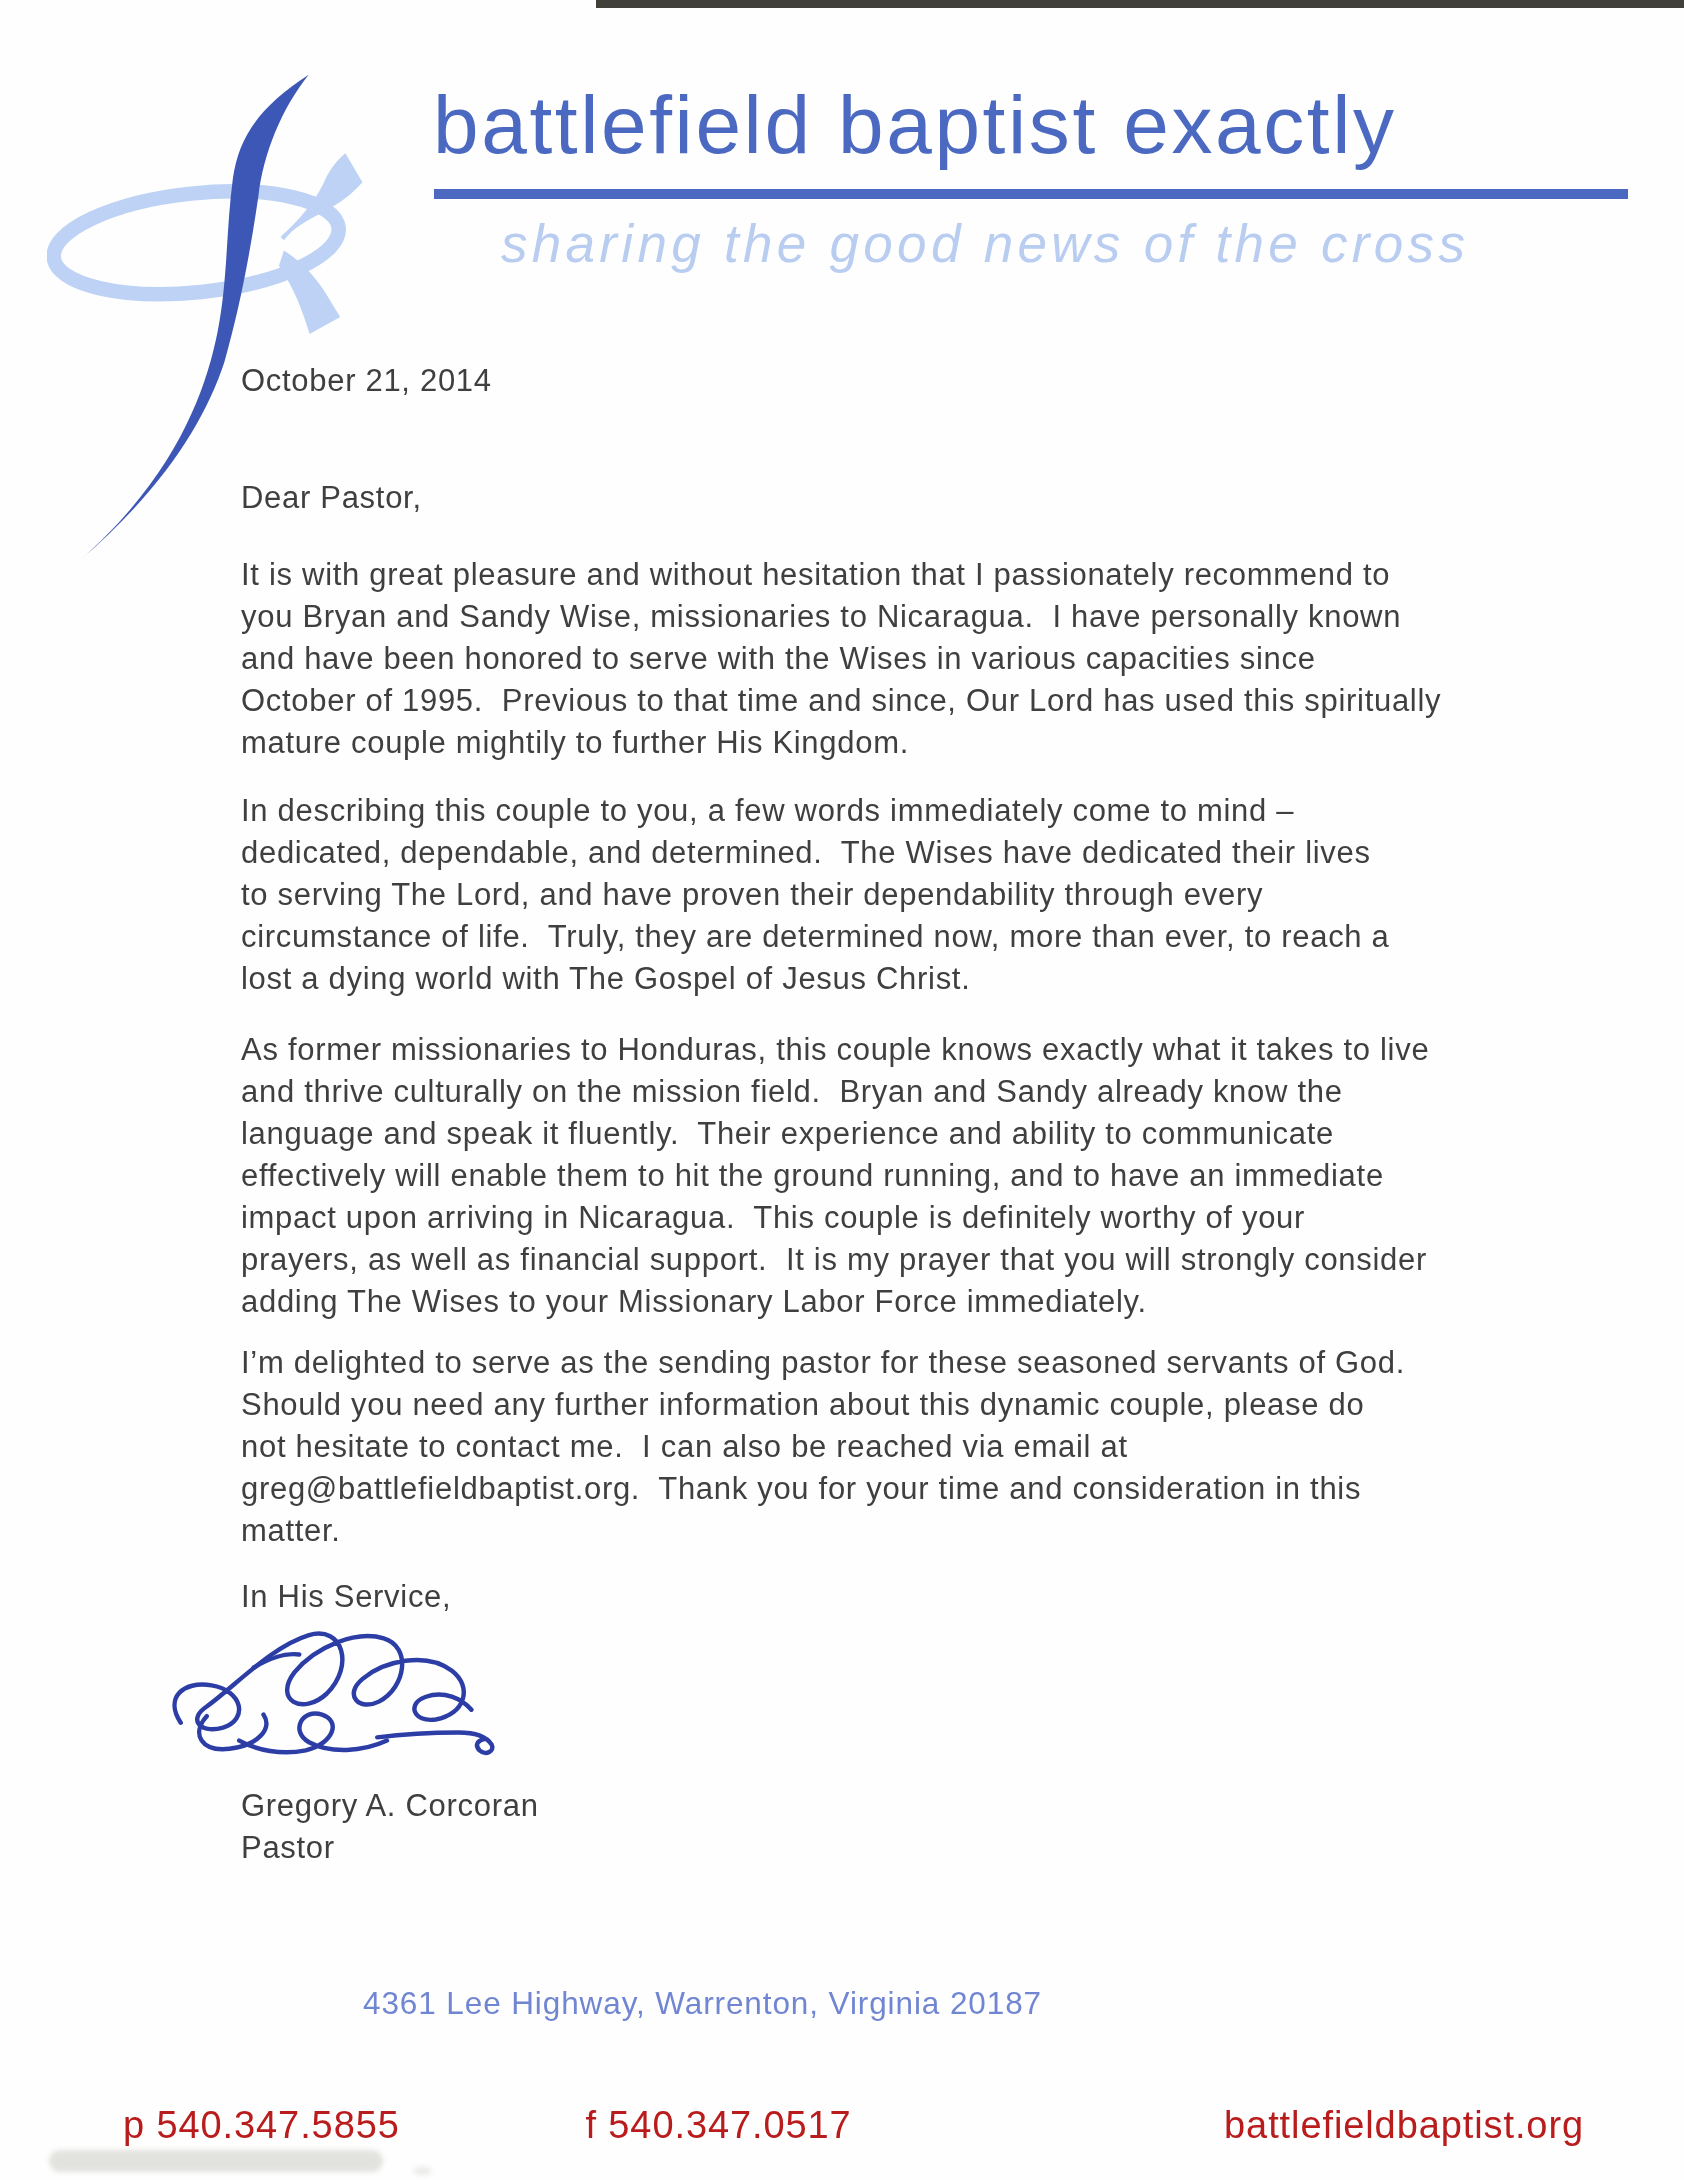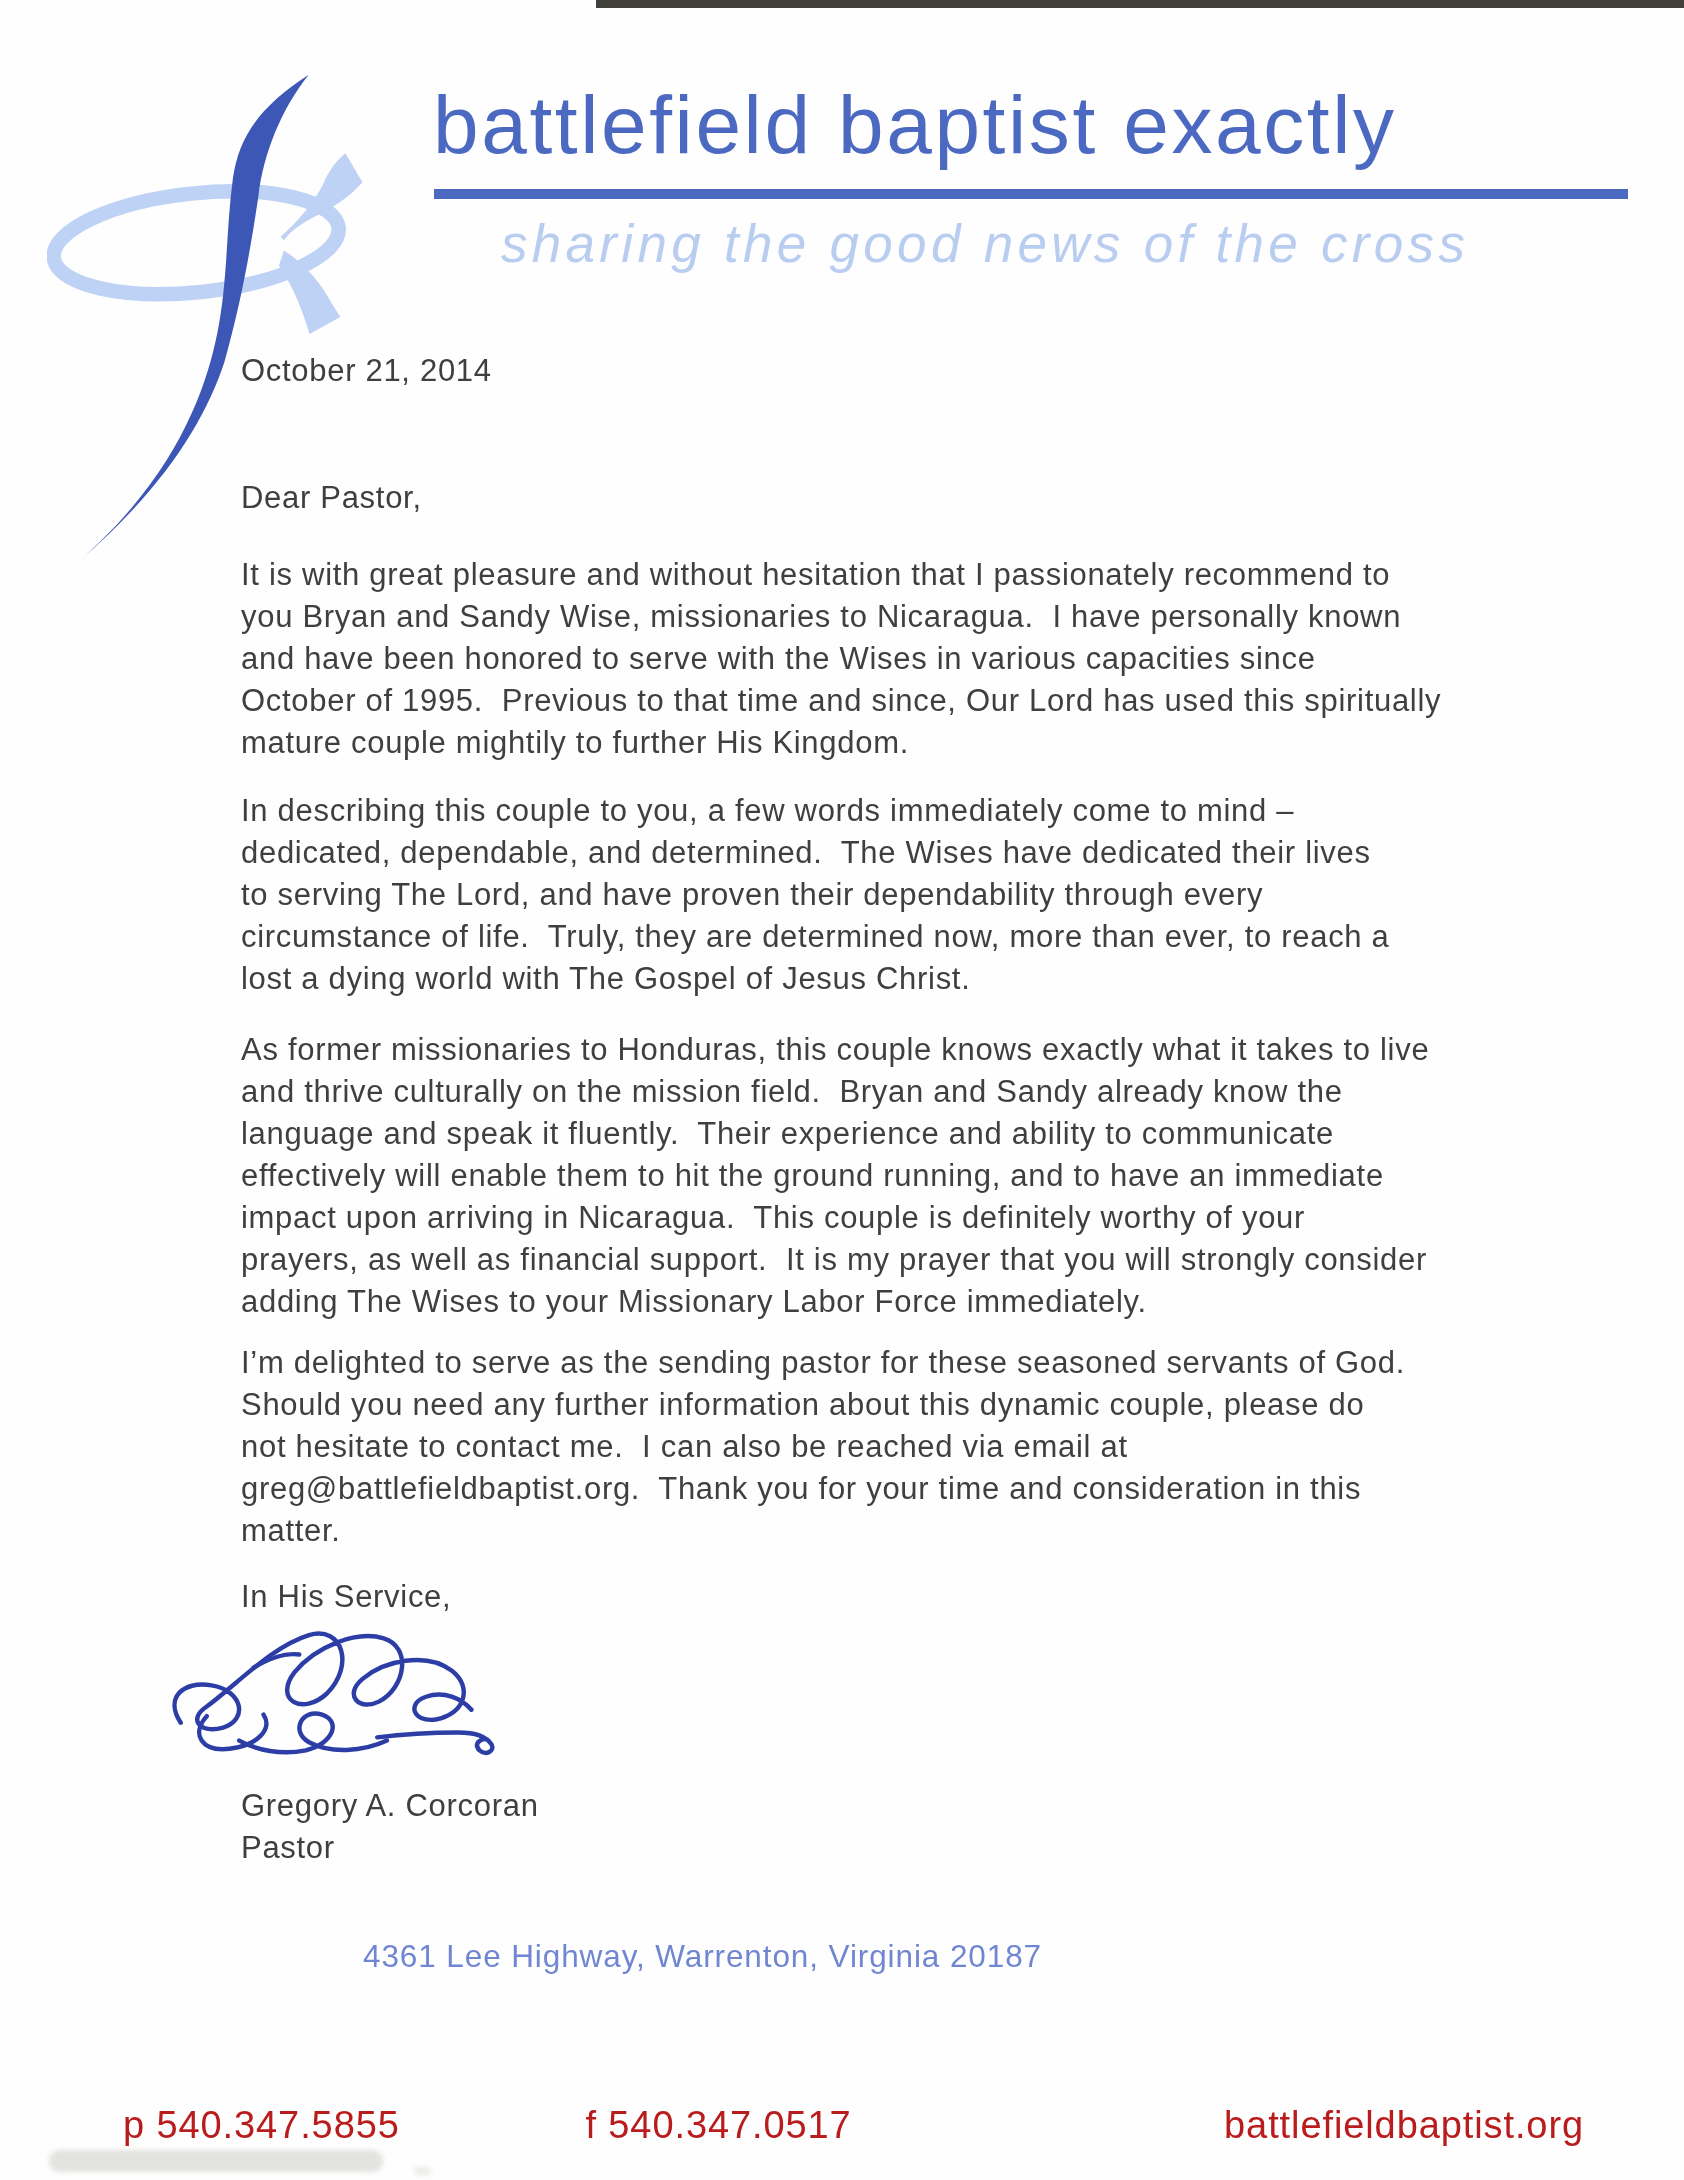--- a/index.html
+++ b/index.html
@@ -26,34 +26,34 @@
   .tagline{
     left:501px;top:213px;font-size:53px;letter-spacing:4.3px;color:#b9cdf0;
     font-style:italic;font-weight:400;white-space:pre;
   }
 
   
   .bodytext{
     left:241px;font-size:31px;line-height:42px;letter-spacing:0.7px;
     white-space:pre;color:#3f3f3f;
   }
-  .date{top:350px;}
+  .date{top:360px;}
   .salutation{top:477px;text-align:right;}
   .p1{top:554px;}
   .p2{top:790px;}
   .p3{top:1029px;}
   .p4{top:1342px;}
   .closing{top:1576px;}
   .sig{left:158px;top:1617px;width:341px;height:166px;}
   .sig-name{top:1785px;}
   .sig-title{top:1827px;}
 
   
   .footer-address{
-    left:0;top:1938px;width:1405px;text-align:center;
+    left:0;top:1985px;width:1405px;text-align:center;
     font-size:31.5px;letter-spacing:0.9px;color:#7186d2;white-space:pre;
   }
   .footer-row-item{
     top:2104px;font-size:38px;letter-spacing:0.9px;color:#b91c1c;white-space:pre;
   }
   .footer-phone{left:123px;}
   .footer-fax{left:0;width:1437px;text-align:center;}
   .footer-web{right:101px;}
 </style>
 </head>

